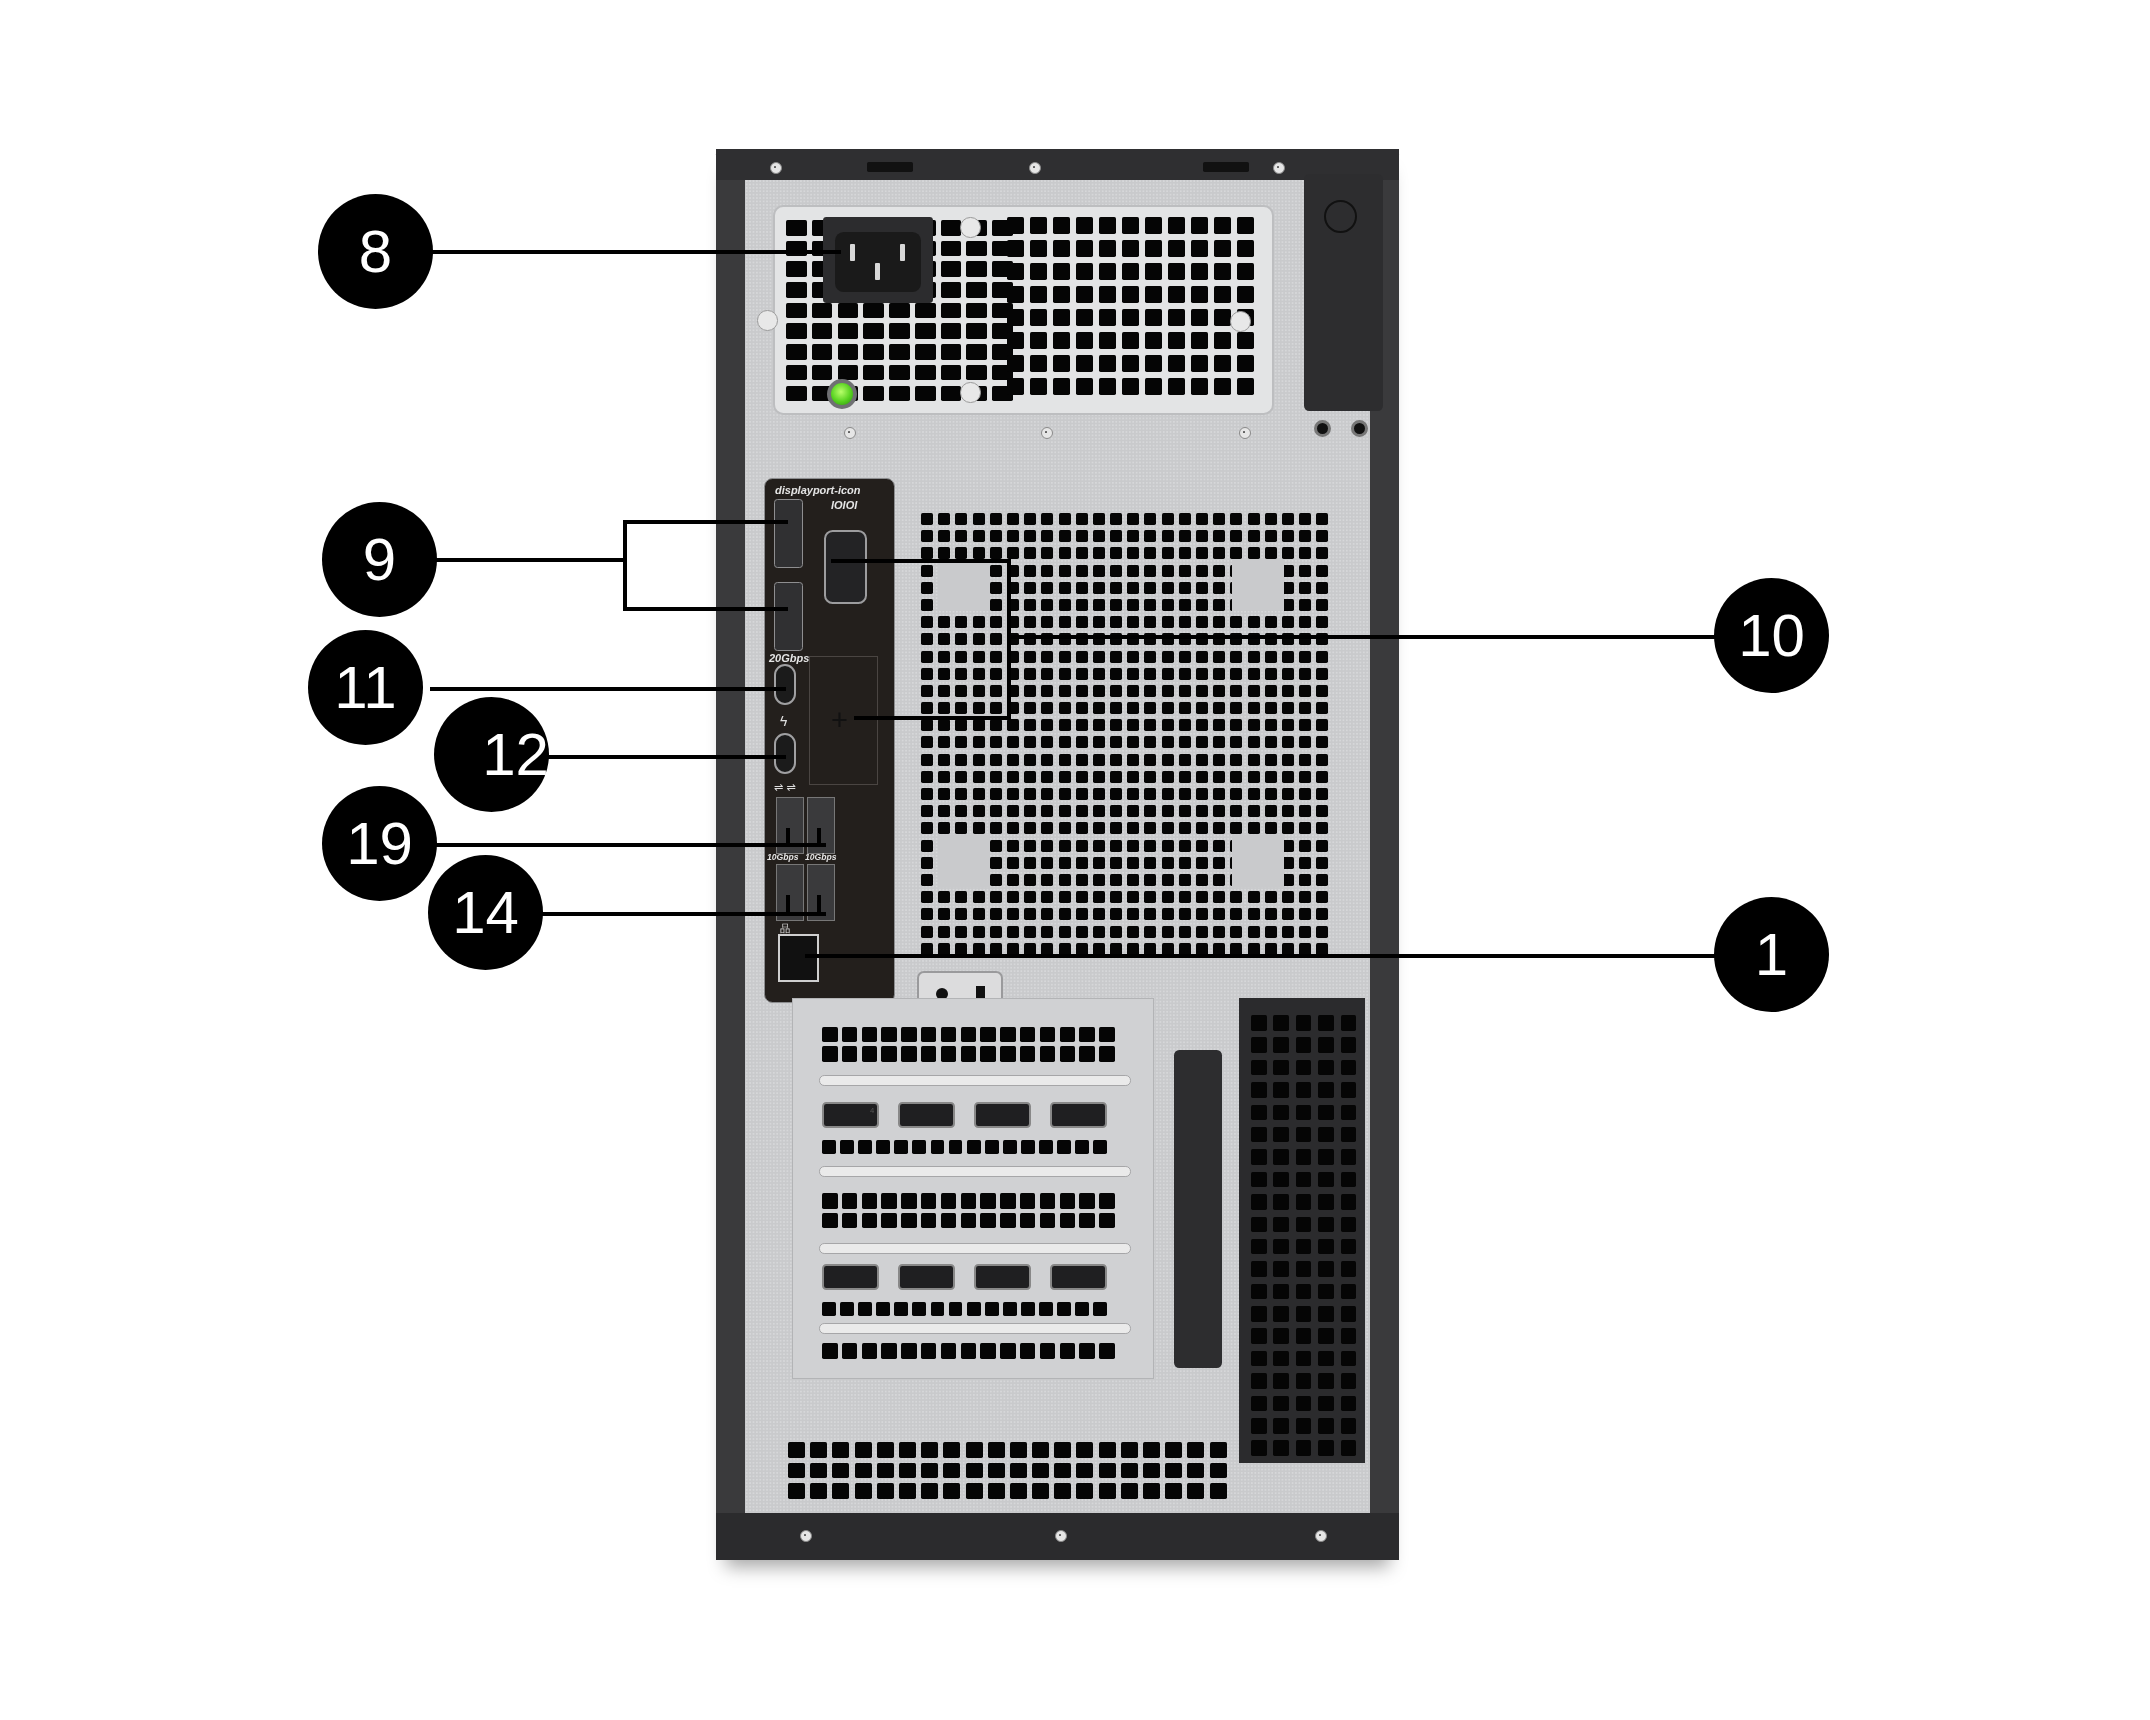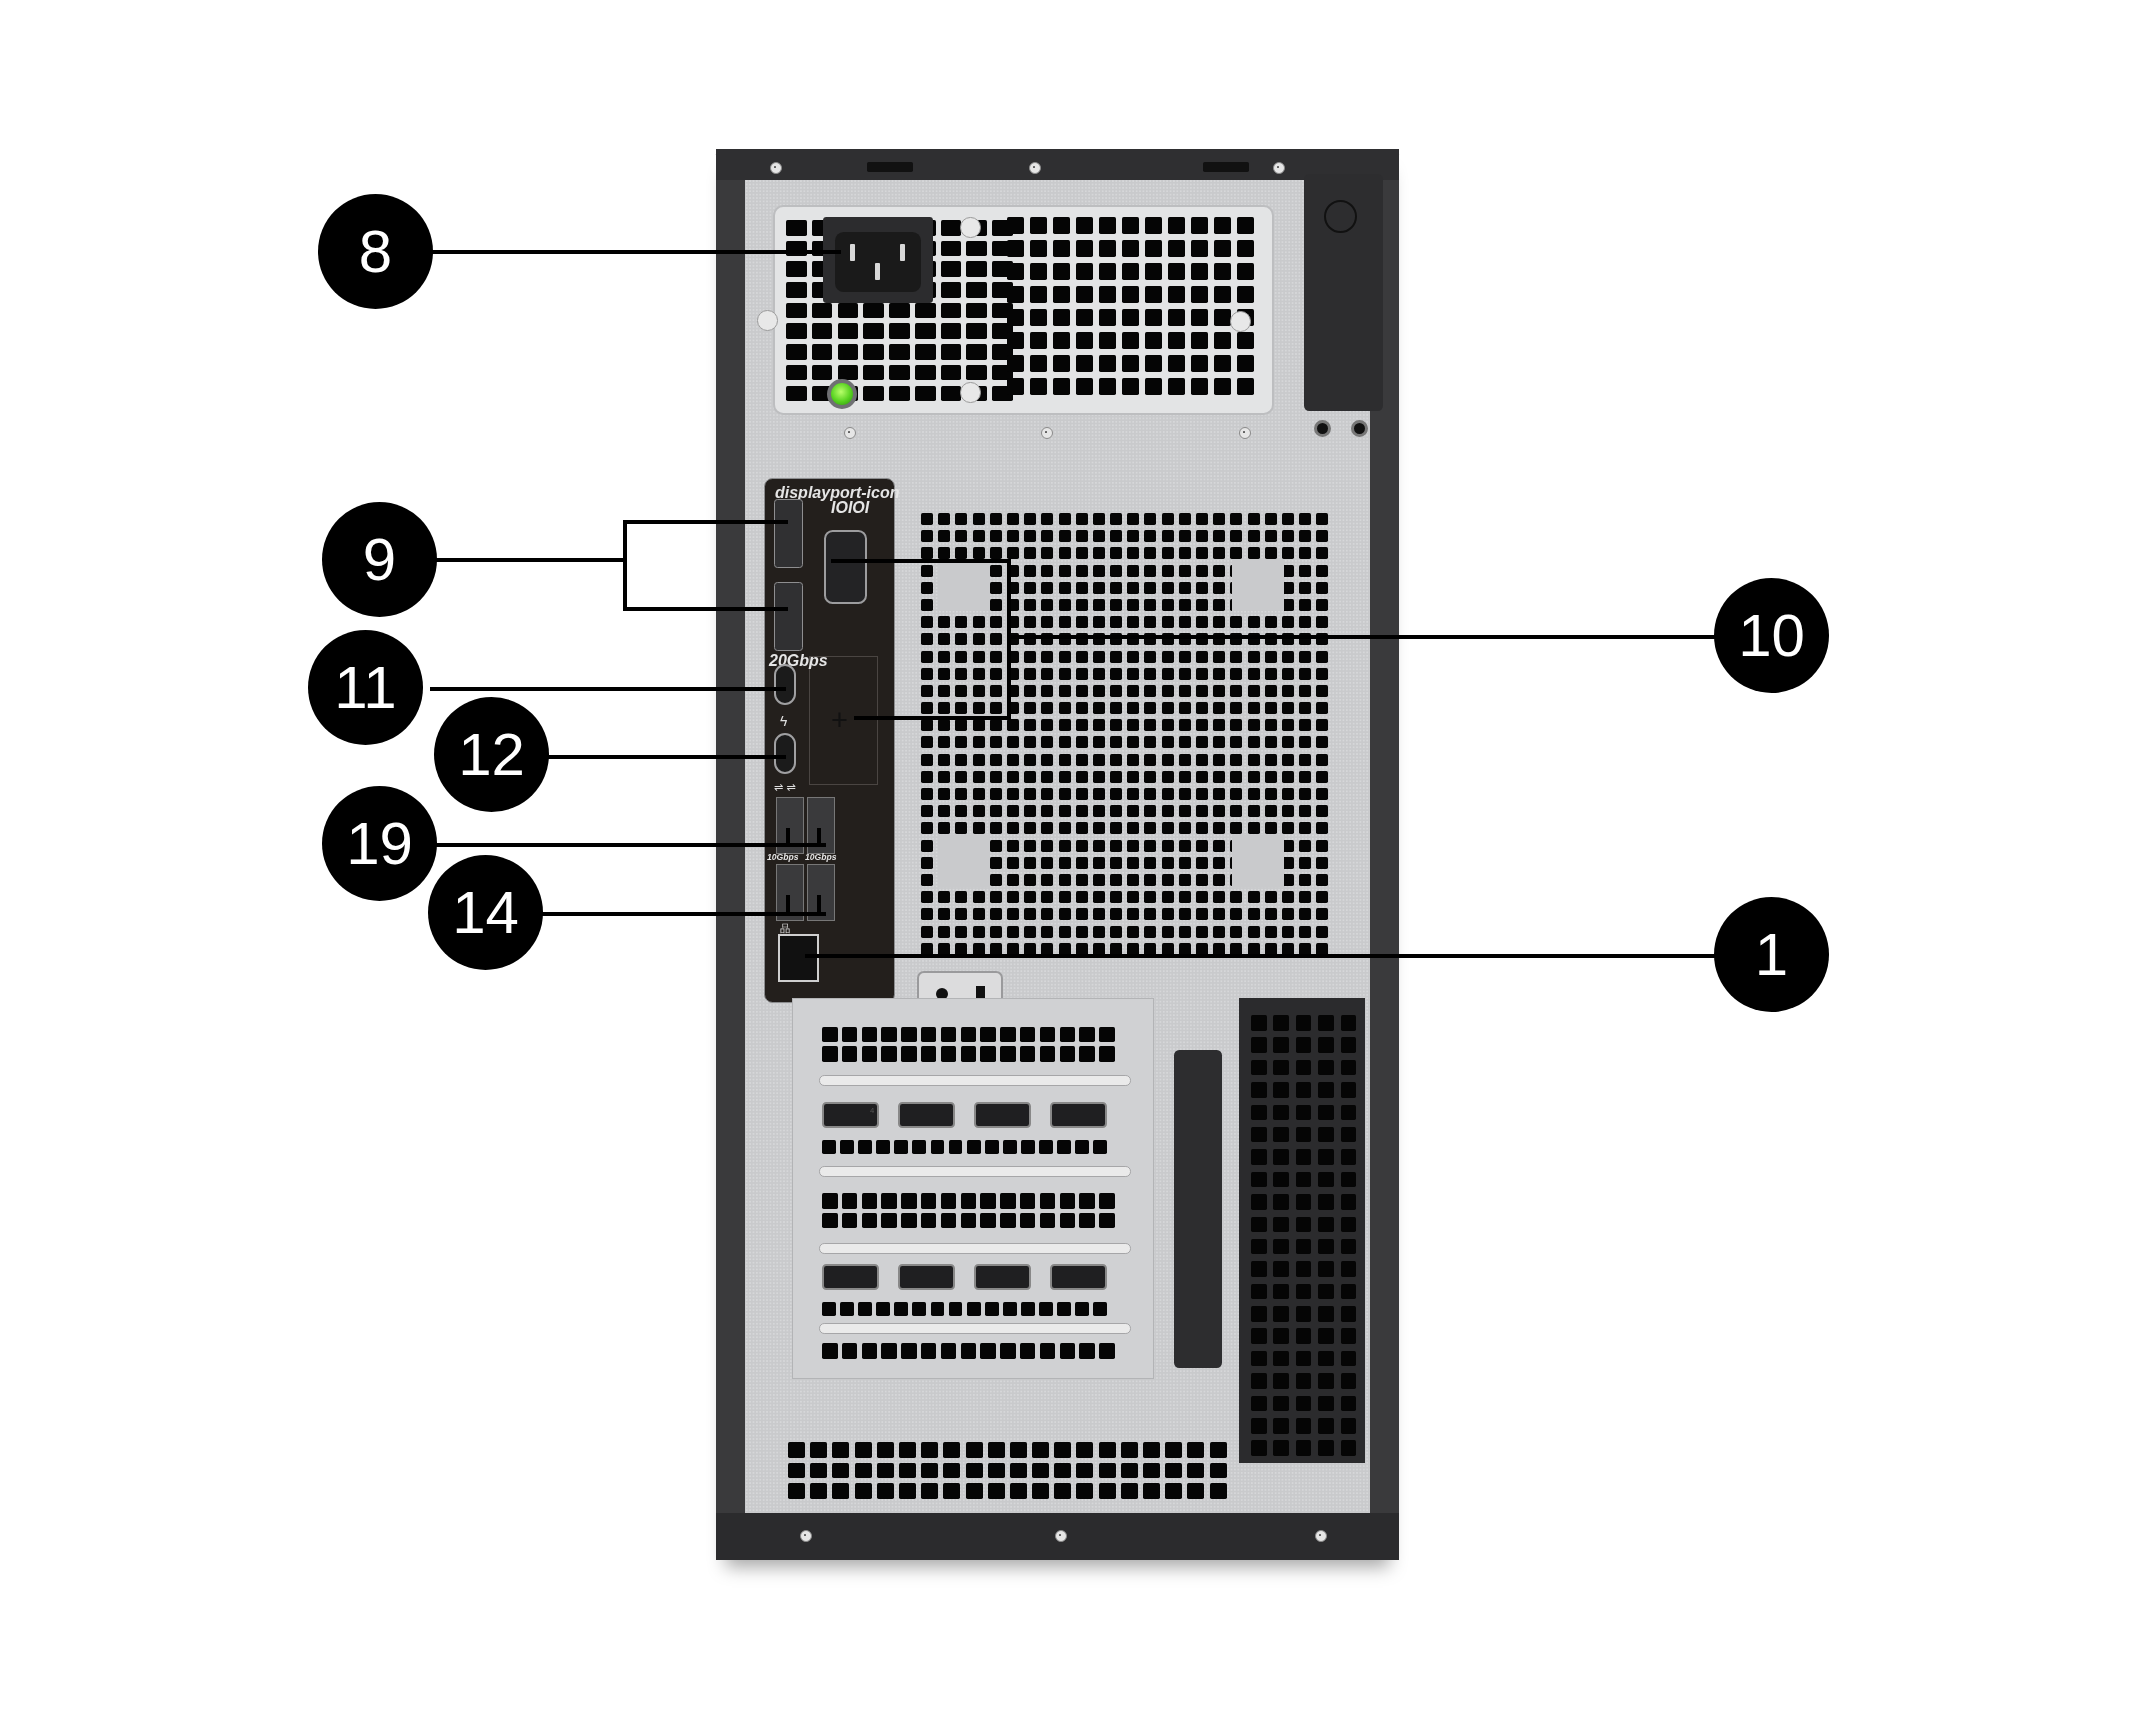--- a/index.html
+++ b/index.html
@@ -25,21 +25,21 @@
   .padlock{left:1304px;top:174px;width:79px;height:237px;background:#2d2d2f;border-radius:5.2px;}
   .padlock-icon{left:1324px;top:200px;width:33px;height:33px;border-radius:50%;border:2.6px solid #111;box-sizing:border-box;}
   .jack{width:17px;height:17px;border-radius:50%;background:#111;border:3.4px solid #777;box-sizing:border-box;}
   
   .io-panel{left:764px;top:478px;width:129px;height:523px;background:#231f1c;border-radius:8.6px;border:1.7px solid #8c8d8f;}
   .dp-port{width:29px;height:69px;background:#303032;border:1.7px solid #8e8e90;border-radius:3.4px;box-sizing:border-box;}
   .usbc{width:22.4px;height:41px;border:2.6px solid #a0a0a2;border-radius:11.2px;background:#1b1b1b;box-sizing:border-box;}
   .usba{width:27.5px;height:57px;background:#3a3a3c;border:1.7px solid #777;box-sizing:border-box;}
   .rj45{width:41px;height:48px;background:#111;border:2.6px solid #cfcfcf;box-sizing:border-box;}
   .serial{width:43px;height:74px;background:#232325;border:2.6px solid #9c9c9e;border-radius:8.6px;box-sizing:border-box;}
-  .io-label{color:#e5e5e5;font-size:16px;font-style:italic;font-weight:bold;white-space:nowrap;}
+  .io-label{color:#e5e5e5;font-size:11px;font-style:italic;font-weight:bold;white-space:nowrap;}
   .blank-plate{left:809px;top:656px;width:67px;height:127px;border:0.9px solid #4a4542;}
   .plus{left:831px;top:707px;color:#111;font-size:29px;line-height:26px;}
   
   .fan-vent{left:921px;top:513px;width:416px;height:447px;}
   
   .audio-plate{left:917px;top:971px;width:86px;height:50px;background:#dcdcdd;border:2.6px solid #9a9a9c;border-radius:6.9px;box-sizing:border-box;}
   
   .pcie{left:792px;top:998px;width:360px;height:379px;background:#d0d1d3;border:1.7px solid #b3b4b6;}
   .slot-row{position:absolute;left:29px;}
   .dp-out{width:57px;height:26px;background:#1f1f21;border:2.6px solid #888;border-radius:4.3px;box-sizing:border-box;}
@@ -1246,17 +1246,17 @@
 <div class="abs line" style="left:542px;top:912px;width:284px;"></div>
 <div class="abs vline" style="left:786px;top:895px;height:19px;"></div>
 <div class="abs vline" style="left:817px;top:895px;height:19px;"></div>
 
 <div class="abs line" style="left:805px;top:954px;width:921px;"></div>
 
 <div class="abs badge" style="left:318px;top:194px;">8</div>
 <div class="abs badge" style="left:322px;top:502px;">9</div>
 <div class="abs badge" style="left:1714px;top:578px;">10</div>
 <div class="abs badge" style="left:308px;top:630px;">11</div>
-<div class="abs badge" style="left:434px;top:697px;">12</div>
+<div class="abs badge" style="left:434px;top:697px;text-align:right;">12</div>
 <div class="abs badge" style="left:322px;top:786px;">19</div>
 <div class="abs badge" style="left:428px;top:855px;">14</div>
 <div class="abs badge" style="left:1714px;top:897px;">1</div>
 
 
 </body></html>

